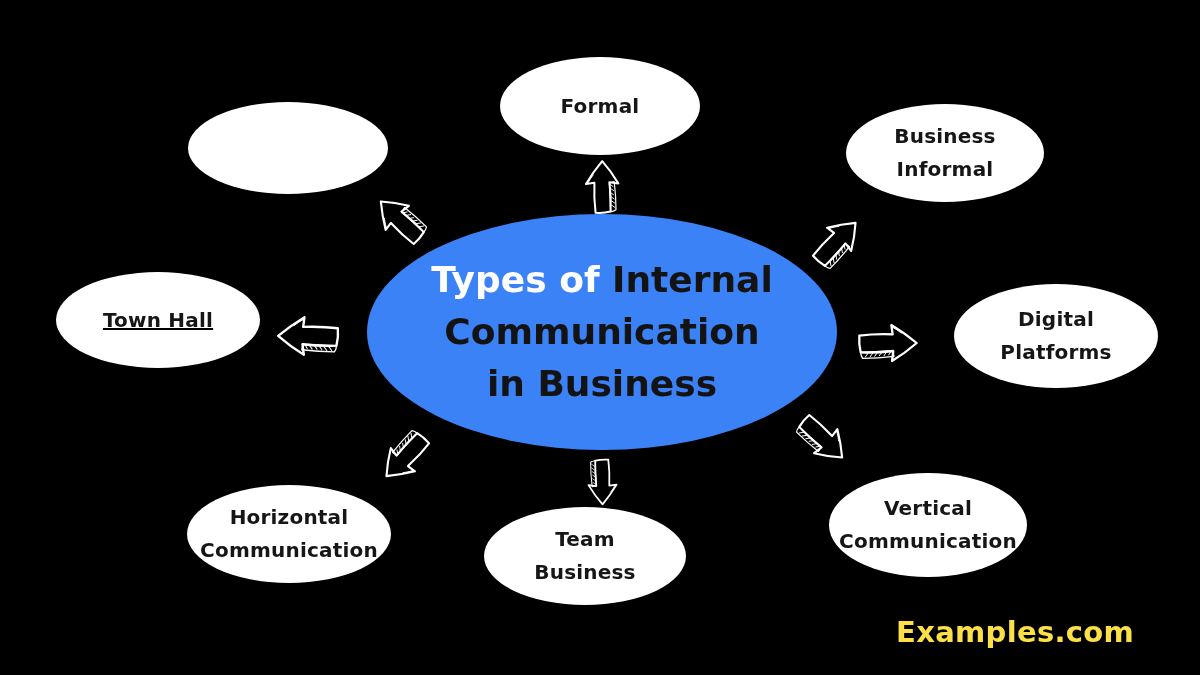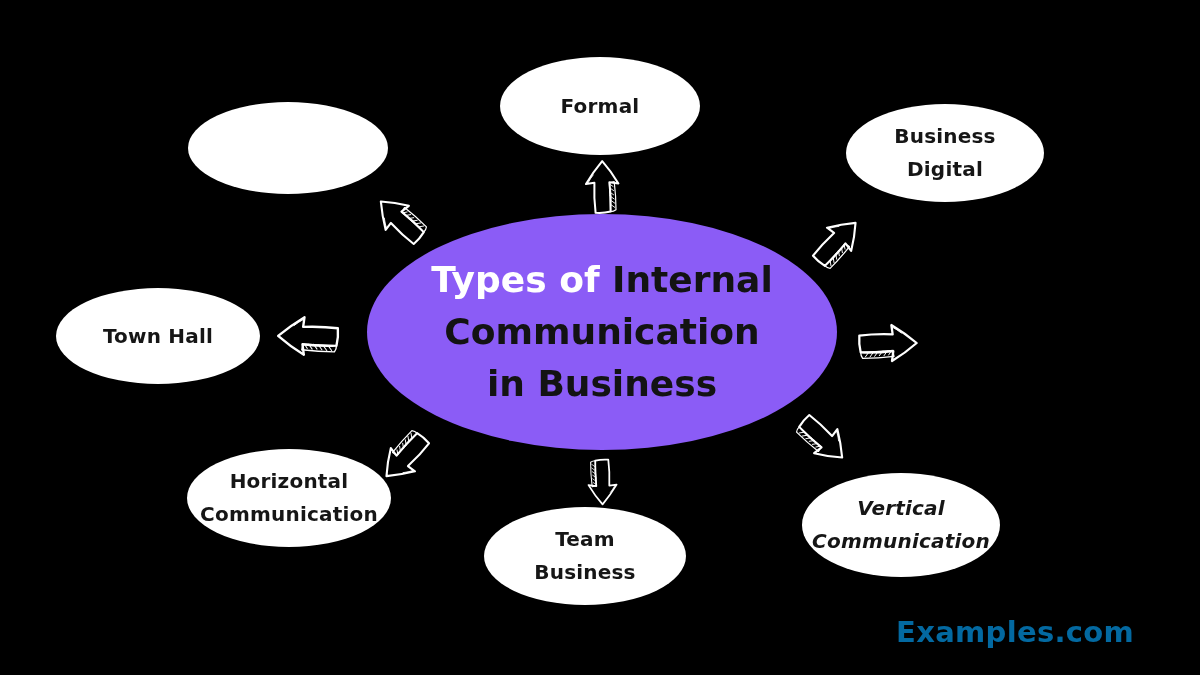--- a/index.html
+++ b/index.html
@@ -33,21 +33,21 @@
     letter-spacing: 0.2px;
     white-space: nowrap;
   }
   .center-ellipse {
     position: absolute;
     left: 367px;
     top: 214px;
     width: 470px;
     height: 236px;
     border-radius: 50%;
-    background: #8b5cf6;
+    background: #3b82f6;
     display: flex;
     flex-direction: column;
     align-items: center;
     justify-content: center;
     text-align: center;
   }
   .center-ellipse .cl {
     font-weight: 700;
     font-size: 36px;
     line-height: 52px;
@@ -58,33 +58,33 @@
     color: #ffffff;
   }
   .arrow {
     position: absolute;
     overflow: visible;
   }
   .watermark {
     position: absolute;
     right: 66px;
     bottom: 26px;
-    color: #0369a1;
+    color: #fde047;
     font-weight: 700;
     font-size: 29px;
     letter-spacing: 0.3px;
   }
   
   .n-formal      { left: 500px; top:  57px; width: 200px; height:  98px; }
   .n-informal    { left: 846px; top: 104px; width: 198px; height:  98px; }
   .n-digital     { left: 954px; top: 284px; width: 204px; height: 104px; }
-  .n-vertical    { left: 802px; top: 473px; width: 198px; height: 104px; font-style: italic; }
+  .n-vertical    { left: 829px; top: 473px; width: 198px; height: 104px; }
   .n-team        { left: 484px; top: 507px; width: 202px; height:  98px; }
-  .n-horizontal  { left: 187px; top: 449px; width: 204px; height:  98px; }
-  .n-townhall    { left:  56px; top: 288px; width: 204px; height:  96px; }
+  .n-horizontal  { left: 187px; top: 485px; width: 204px; height:  98px; }
+  .n-townhall    { left:  56px; top: 272px; width: 204px; height:  96px; text-decoration: underline; }
   .n-feedback    { left: 188px; top: 102px; width: 200px; height:  92px; }
   
   .a-up         { left: 574px; top: 165px; width: 60px; height: 44px; transform: rotate(-90deg); }
   .a-up-right   { left: 807px; top: 220px; width: 62px; height: 46px; transform: rotate(-45deg); }
   .a-right      { left: 852px; top: 321px; width: 72px; height: 48px; }
   .a-down-right { left: 791px; top: 417px; width: 62px; height: 46px; transform: rotate(45deg); }
   .a-down       { left: 575px; top: 461px; width: 52px; height: 42px; transform: rotate(90deg); }
   .a-down-left  { left: 373px; top: 433px; width: 62px; height: 46px; transform: rotate(135deg); }
   .a-left       { left: 272px; top: 313px; width: 72px; height: 50px; transform: scale(-1,1); }
   .a-up-left    { left: 370px; top: 196px; width: 62px; height: 46px; transform: rotate(-135deg); }
@@ -107,21 +107,25 @@
     <div class="cl"><span class="hl">Types of</span><span> Internal</span></div>
     <div class="cl">Communication</div>
     <div class="cl">in Business</div>
   </div>
 
   <div class="node n-formal">
     <div class="nl">Formal</div>
   </div>
   <div class="node n-informal">
     <div class="nl">Business</div>
+    <div class="nl">Informal</div>
+  </div>
+  <div class="node n-digital">
     <div class="nl">Digital</div>
+    <div class="nl">Platforms</div>
   </div>
   <div class="node n-vertical">
     <div class="nl">Vertical</div>
     <div class="nl">Communication</div>
   </div>
   <div class="node n-team">
     <div class="nl">Team</div>
     <div class="nl">Business</div>
   </div>
   <div class="node n-horizontal">

